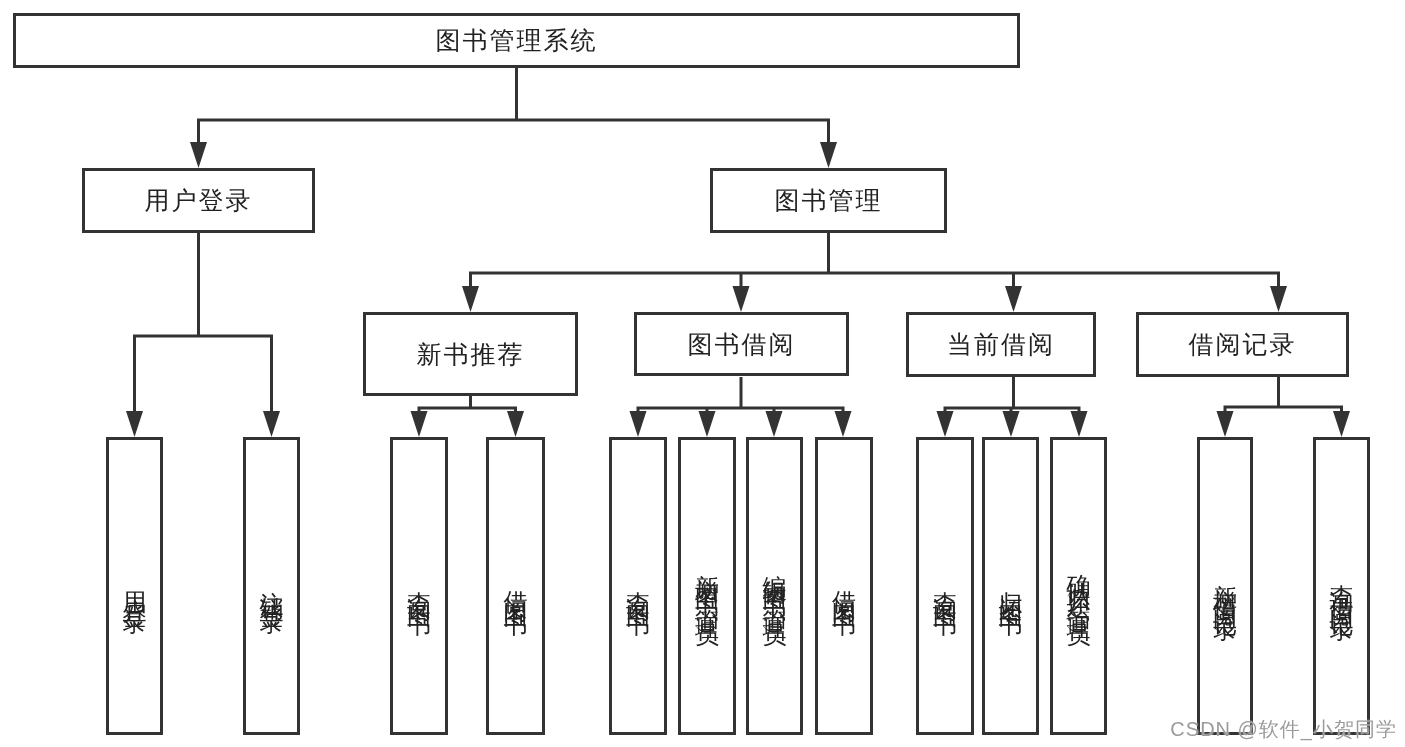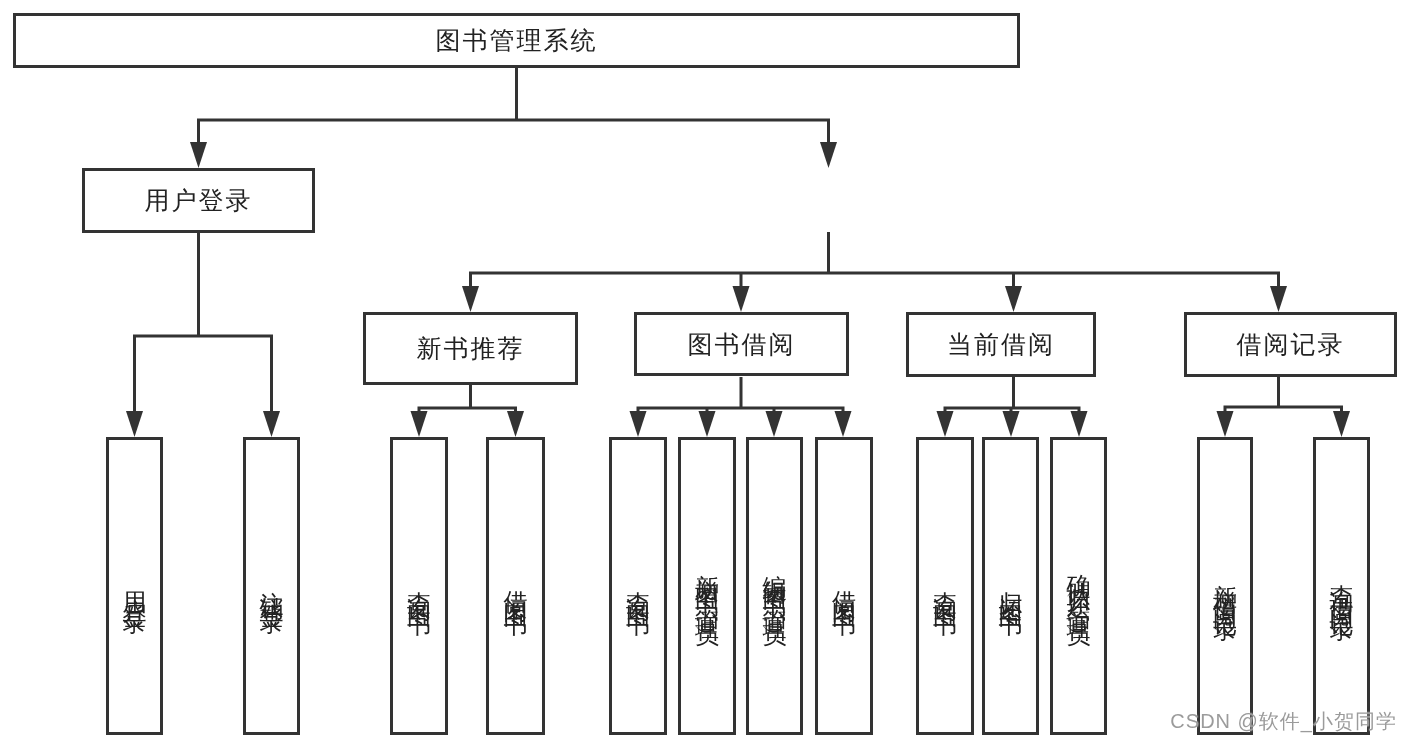--- a/index.html
+++ b/index.html
@@ -13,21 +13,21 @@
     display:flex;align-items:center;justify-content:center;text-align:right;
     color:#222222;letter-spacing:2px;
   }
   .hnode{font-size:25px;}
   .vnode{
     font-size:24px;letter-spacing:7px;
     writing-mode:vertical-rl;text-orientation:mixed;
     line-height:1;
   }
   .watermark{
-    position:absolute;right:8px;bottom:12px;
+    position:absolute;right:8px;bottom:4px;
     font-size:20px;color:#9b9b9b;letter-spacing:1px;
     text-shadow:0 0 2px #ffffff;white-space:nowrap;margin-left:14px;
   }
 </style>
 </head>
 <body>
 
 <div class="canvas">
 
   <svg class="wires" viewBox="0 0 1405 747" xmlns="http://www.w3.org/2000/svg">
@@ -66,25 +66,26 @@
       <polygon points="1002.5,411 1019.5,411 1011,437"></polygon>
       <polygon points="1070.5,411 1087.5,411 1079,437"></polygon>
       <polygon points="1216.5,411 1233.5,411 1225,437"></polygon>
       <polygon points="1333,411 1350,411 1341.5,437"></polygon>
     </g>
   </svg>
 
   <div class="node hnode" style="left:13px;top:13px;width:1007px;height:55px">图书管理系统</div>
 
   <div class="node hnode" style="left:82px;top:168px;width:233px;height:65px">用户登录</div>
+  <div class="node hnode" style="left:710px;top:168px;width:237px;height:65px">图书管理</div>
 
-  <div class="node hnode" style="left:363px;top:312px;width:215px;height:73px">新书推荐</div>
+  <div class="node hnode" style="left:363px;top:312px;width:215px;height:84px">新书推荐</div>
   <div class="node hnode" style="left:634px;top:312px;width:215px;height:64px">图书借阅</div>
   <div class="node hnode" style="left:906px;top:312px;width:190px;height:65px">当前借阅</div>
-  <div class="node hnode" style="left:1184px;top:312px;width:213px;height:65px">借阅记录</div>
+  <div class="node hnode" style="left:1136px;top:312px;width:213px;height:65px">借阅记录</div>
 
   <div class="node vnode" style="left:106px;top:437px;width:57px;height:298px">用户登录</div>
   <div class="node vnode" style="left:243px;top:437px;width:57px;height:298px">注销登录</div>
 
   <div class="node vnode" style="left:390px;top:437px;width:58px;height:298px">查询图书</div>
   <div class="node vnode" style="left:486px;top:437px;width:59px;height:298px">借阅图书</div>
 
   <div class="node vnode" style="left:609px;top:437px;width:58px;height:298px">查询图书</div>
   <div class="node vnode" style="left:678px;top:437px;width:58px;height:298px">新增图书（管理员）</div>
   <div class="node vnode" style="left:746px;top:437px;width:57px;height:298px">编辑图书（管理员）</div>

